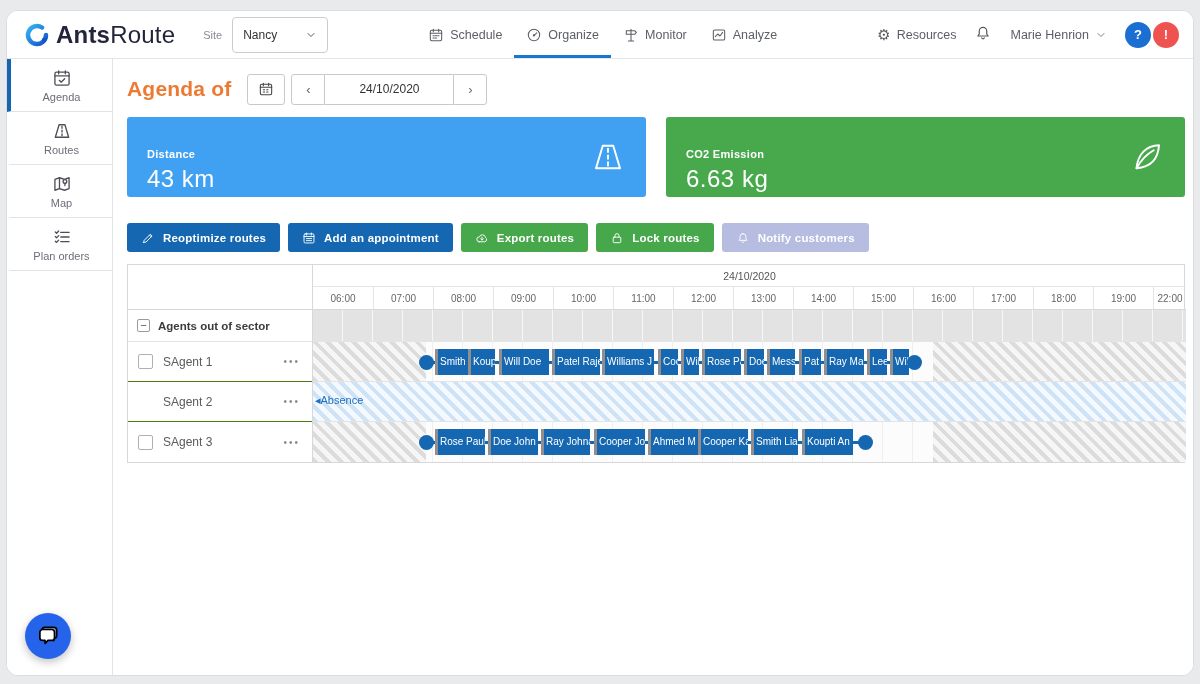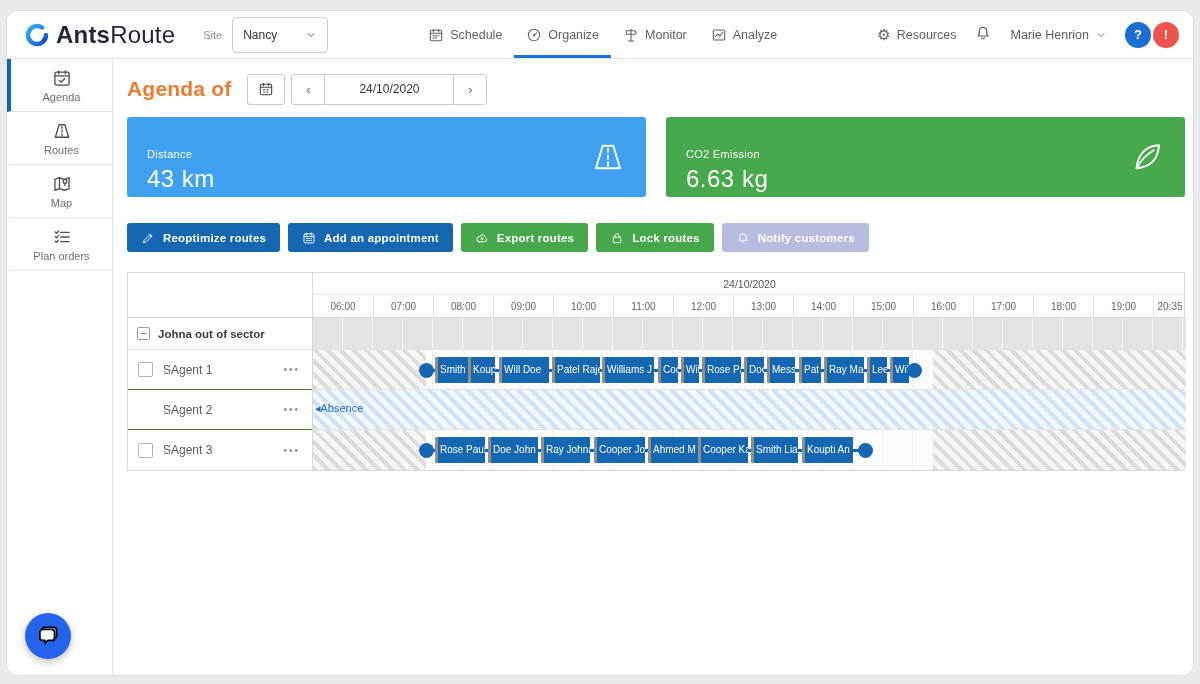--- a/index.html
+++ b/index.html
@@ -64,25 +64,25 @@
   .dw-prev { width:34px; border-radius:3px 0 0 3px; font-size:13px; color:#666; }
   .dw-date { border-top:1px solid #c9c9c9; border-bottom:1px solid #c9c9c9; width:128px;
     display:flex; align-items:center; justify-content:center; font-size:12px; color:#333; background:#fff; }
   .dw-next { width:34px; border-left:1px solid #c9c9c9; border-radius:0 3px 3px 0; font-size:13px; color:#666; }
 
   .stat-row { display:flex; gap:20px; margin:0 0 0 4px; }
   .stat-card { flex:1; height:80px; border-radius:3px; color:#fff; padding:14px 20px;
     display:flex; justify-content:space-between; align-items:center; }
   .stat-card.blue { background:#40a1f2; }
   .stat-card.green { background:#47a94c; }
-  .stat-label { font-size:11px; font-weight:normal; letter-spacing:.3px; margin-bottom:5px;margin-top:26px; }
+  .stat-label { font-size:11px; font-weight:bold; letter-spacing:.3px; margin-bottom:5px;margin-top:26px; }
   .stat-value { font-size:24px; letter-spacing:.5px; }
   .stat-card .icn svg { width:36px; height:36px; stroke-width:1.3; }
 
-  .actions-row { display:flex; gap:8px; margin:26px 0 20px 4px; }
+  .actions-row { display:flex; gap:8px; margin:26px 0 12px 4px; }
   .action-btn { display:flex; align-items:center; gap:8px; height:29px; padding:0 14px;
     border:none; border-radius:3px; color:#fff; font-size:11.5px; font-weight:bold;
     font-family:inherit; letter-spacing:.2px; cursor:pointer; }
   .action-btn.blue { background:#1467b0; }
   .action-btn.green { background:#47a74b; }
   .action-btn.disabled { background:#b7bce1; cursor:default; }
   .action-btn .icn svg { width:14px; height:14px; }
 
   
   .agenda-table { display:flex; border:1px solid #d8d8d8; width:1058px; margin-left:4px; background:#fff; }
@@ -370,21 +370,21 @@
             </span>
             <span>Notify customers</span>
           </button>
         </div>
 
       <div class="agenda-table">
         <div class="col-left" id="col-left">
           <div class="lh-cell"></div>
           <div class="group-left">
             <span class="collapse-box">−</span>
-            <span class="group-label">Johna out of sector</span>
+            <span class="group-label">Agents out of sector</span>
           </div>
         <div class="agent-left">
               <span class="checkbox"></span>
               <span class="agent-name">SAgent 1</span>
               <span class="row-menu">•••</span>
             </div>
             <div class="agent-left">
               <span class="checkbox hidden"></span>
               <span class="agent-name">SAgent 2</span>
               <span class="row-menu">•••</span>
@@ -405,21 +405,21 @@
               <div class="hour-cell">10:00</div>
               <div class="hour-cell">11:00</div>
               <div class="hour-cell">12:00</div>
               <div class="hour-cell">13:00</div>
               <div class="hour-cell">14:00</div>
               <div class="hour-cell">15:00</div>
               <div class="hour-cell">16:00</div>
               <div class="hour-cell">17:00</div>
               <div class="hour-cell">18:00</div>
               <div class="hour-cell">19:00</div>
-              <div class="hour-cell last">20:35</div>
+              <div class="hour-cell last">22:00</div>
             </div>
           <div class="group-track"></div>
         <div class="row-track">
               <div class="stripe stripe-gray" style="left: 0px; width: 113px;"></div>
               <div class="stripe stripe-gray" style="left: 620px; width: 253px;"></div>
               <div class="route-line" style="left: 113px; width: 488px;"></div>
               <div class="appt" style="left: 122px; width: 46px;">Smith</div>
               <div class="appt" style="left: 155px; width: 27px;">Koup</div>
               <div class="appt" style="left: 186px; width: 50px;">Will Doe</div>
               <div class="appt" style="left: 239px; width: 48px;">Patel Raje</div>

